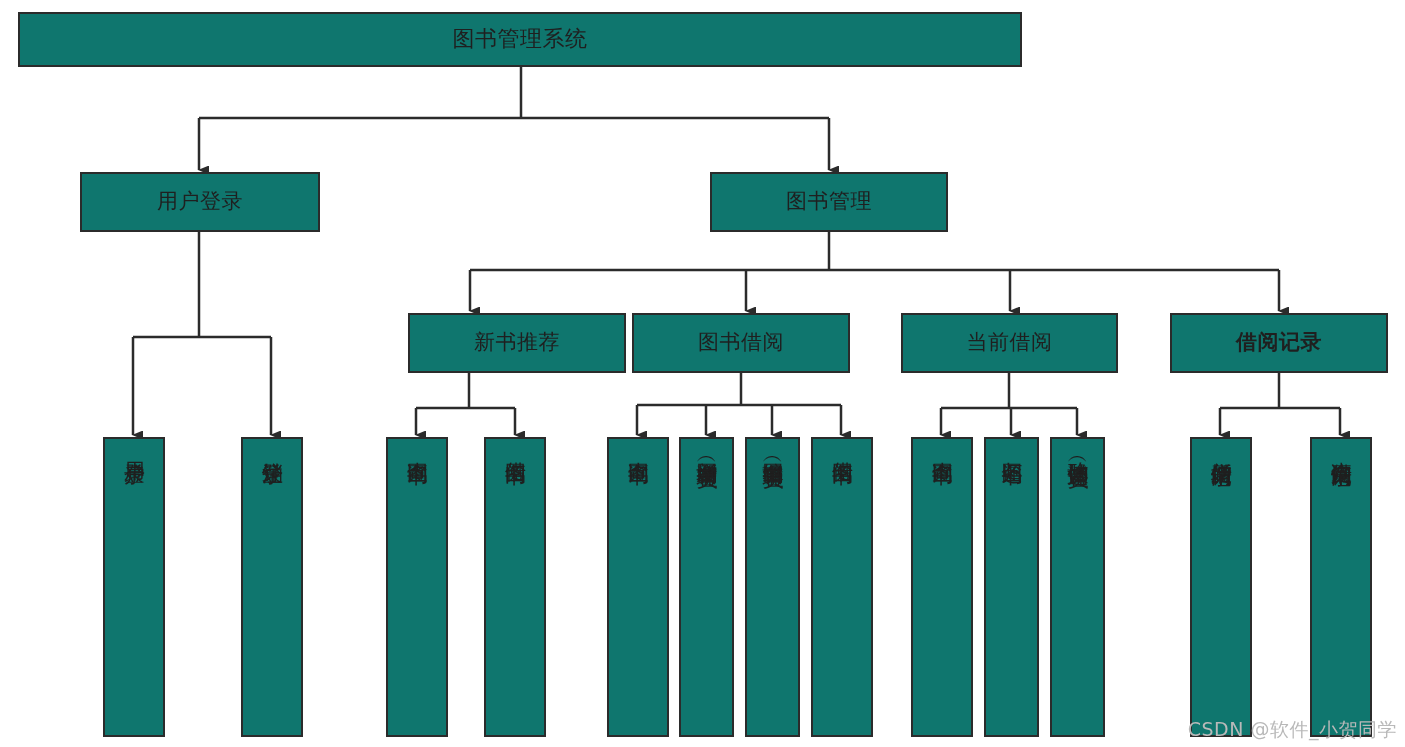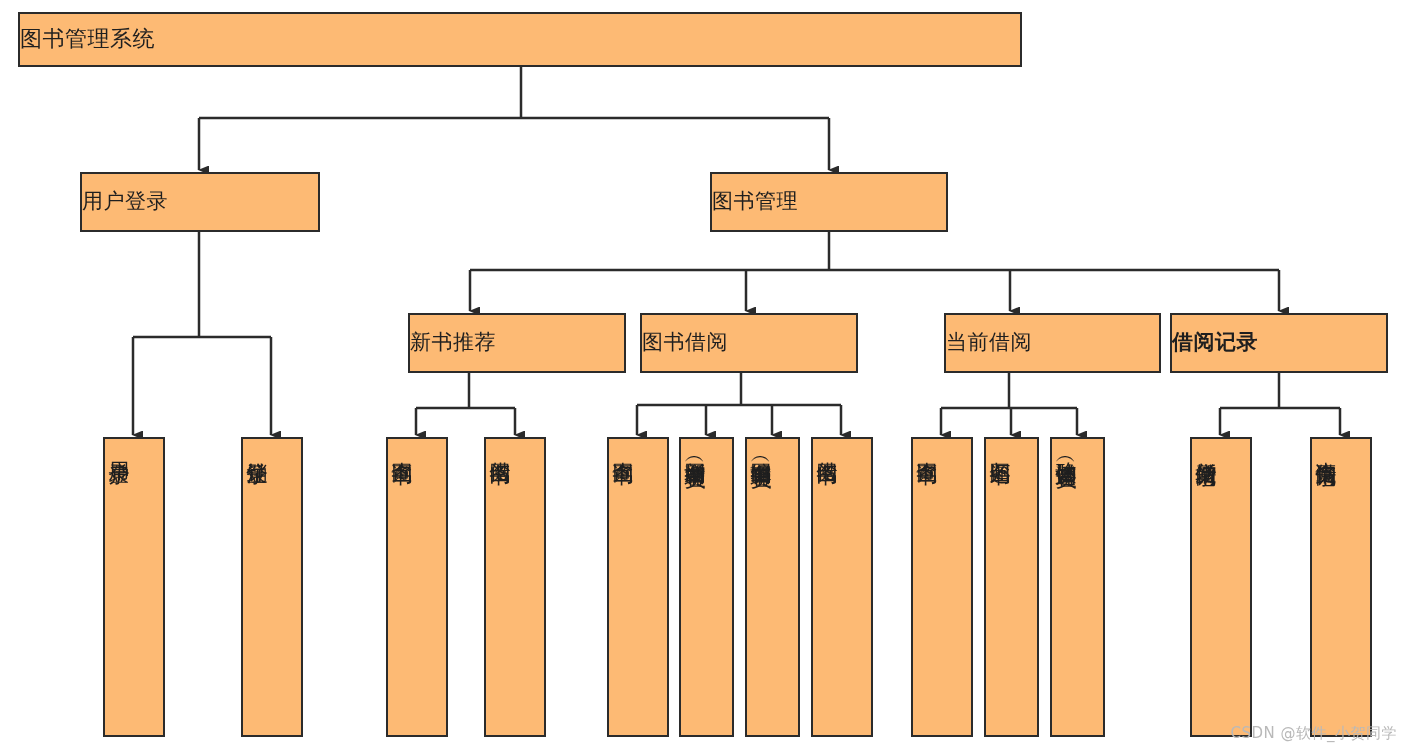--- a/index.html
+++ b/index.html
@@ -24,24 +24,24 @@
     left: 0;
     top: 0;
     width: 1405px;
     height: 747px;
     display: block;
   }
   .node-box {
     position: absolute;
     box-sizing: border-box;
     border: 2.5px solid #2b2b2b;
-    background: #fdba74;
+    background: #0f766e;
     display: flex;
     align-items: center;
-    justify-content: flex-start;
+    justify-content: center;
     overflow: hidden;
   }
   .node-label-h {
     font-size: 21px;
     color: #1f1f1f;
     line-height: 1.1;
     letter-spacing: 0.5px;
     white-space: nowrap;
   }
   .node-box.level-root .node-label-h { font-size: 22px; }
@@ -56,21 +56,21 @@
     color: #1f1f1f;
     line-height: 1.28;
     letter-spacing: 1px;
     white-space: nowrap;
     display: block;
   }
   .watermark {
     position: absolute;
     right: 8px;
     bottom: 4px;
-    font-size: 15px;
+    font-size: 19px;
     color: #b9b9b9;
     white-space: nowrap;
     pointer-events: none;
     letter-spacing: 0.5px;
   }
 </style>
 </head>
 <body>
 
 <div id="diagram-root">
@@ -125,24 +125,24 @@
   <div class="node-box level-1" style="left: 80px; top: 172px; width: 240px; height: 60px;">
     <span class="node-label-h">用户登录</span>
   </div>
   <div class="node-box level-1" style="left: 710px; top: 172px; width: 238px; height: 60px;">
     <span class="node-label-h">图书管理</span>
   </div>
 
   <div class="node-box level-2" style="left: 360px; top: 313px; width: 218px; height: 60px; margin-left: 48px;">
     <span class="node-label-h">新书推荐</span>
   </div>
-  <div class="node-box level-2" style="left: 632px; top: 313px; width: 218px; height: 60px; margin-left: 8px;">
+  <div class="node-box level-2" style="left: 632px; top: 313px; width: 218px; height: 60px;">
     <span class="node-label-h">图书借阅</span>
   </div>
-  <div class="node-box level-2" style="left: 944px; top: 313px; width: 217px; height: 60px;">
+  <div class="node-box level-2" style="left: 901px; top: 313px; width: 217px; height: 60px;">
     <span class="node-label-h">当前借阅</span>
   </div>
   <div class="node-box level-2" style="left: 1170px; top: 313px; width: 218px; height: 60px; font-weight: bold;">
     <span class="node-label-h">借阅记录</span>
   </div>
 
   <div class="node-box vertical" style="left: 103px; top: 437px; width: 62px; height: 300px;">
     <span class="node-label-v">用户登录</span>
   </div>
   <div class="node-box vertical" style="left: 241px; top: 437px; width: 62px; height: 300px;">

